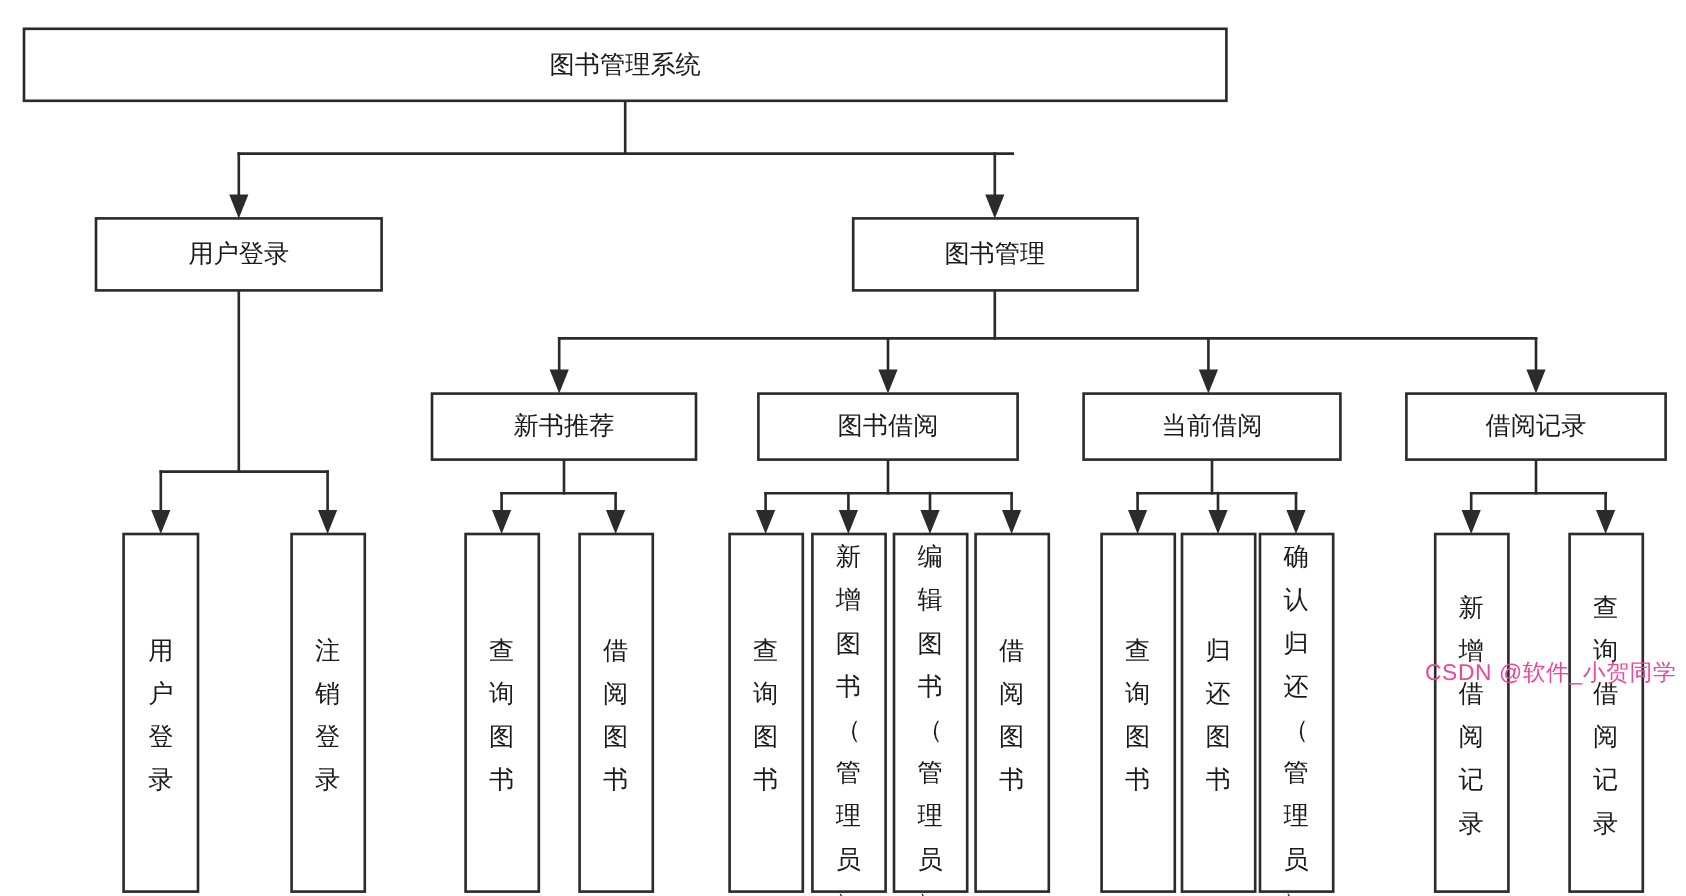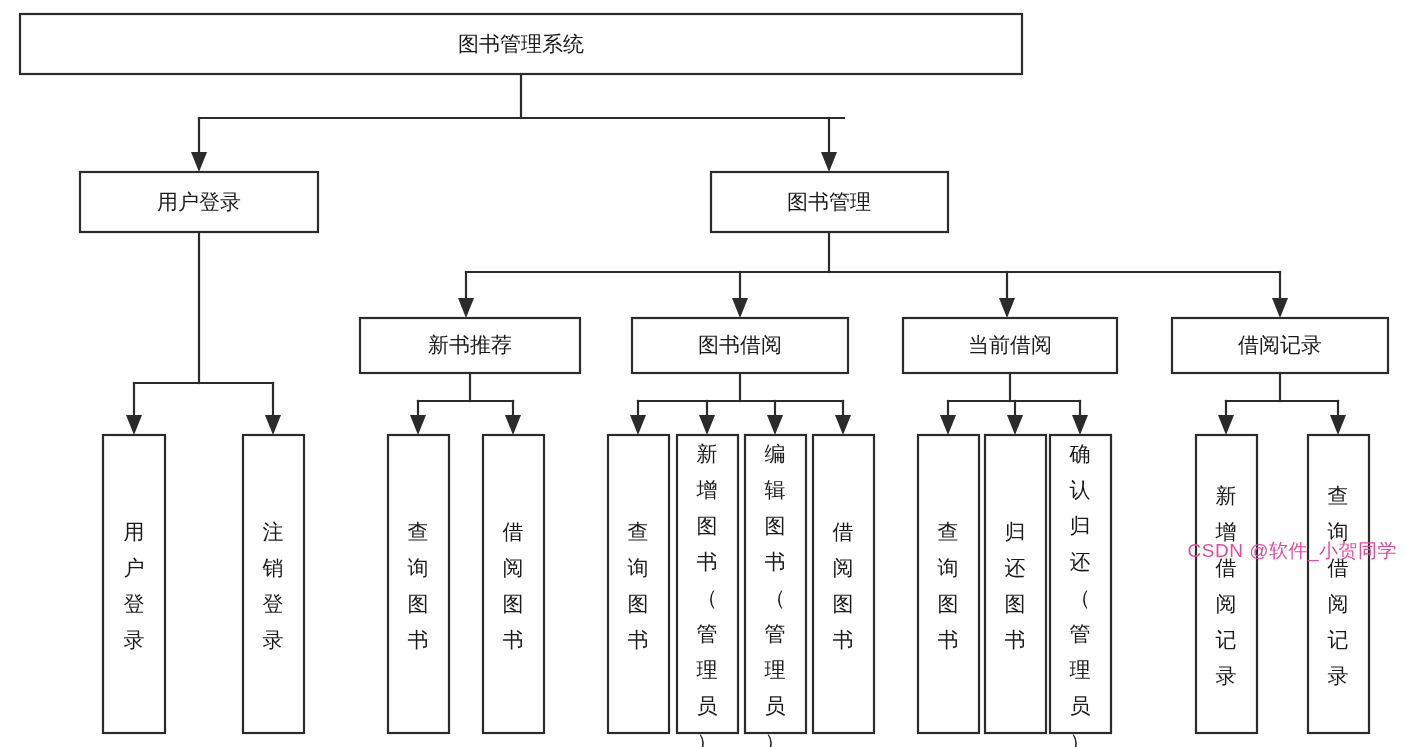--- a/index.html
+++ b/index.html
@@ -10,21 +10,21 @@
   body {
     width: 1405px;
     height: 747px;
     font-family: "Liberation Sans", "DejaVu Sans", sans-serif;
     position: relative;
     overflow: hidden;
   }
   #chart-root {
     position: absolute;
     left: 0;
-    top: 0;
+    top: 10px;
     width: 1405px;
     height: 568px;
   }
   .node-box {
     fill: #ffffff;
     stroke: #2b2b2b;
     stroke-width: 2.2;
   }
   .node-label {
     font-family: "Liberation Sans", "DejaVu Sans", sans-serif;

